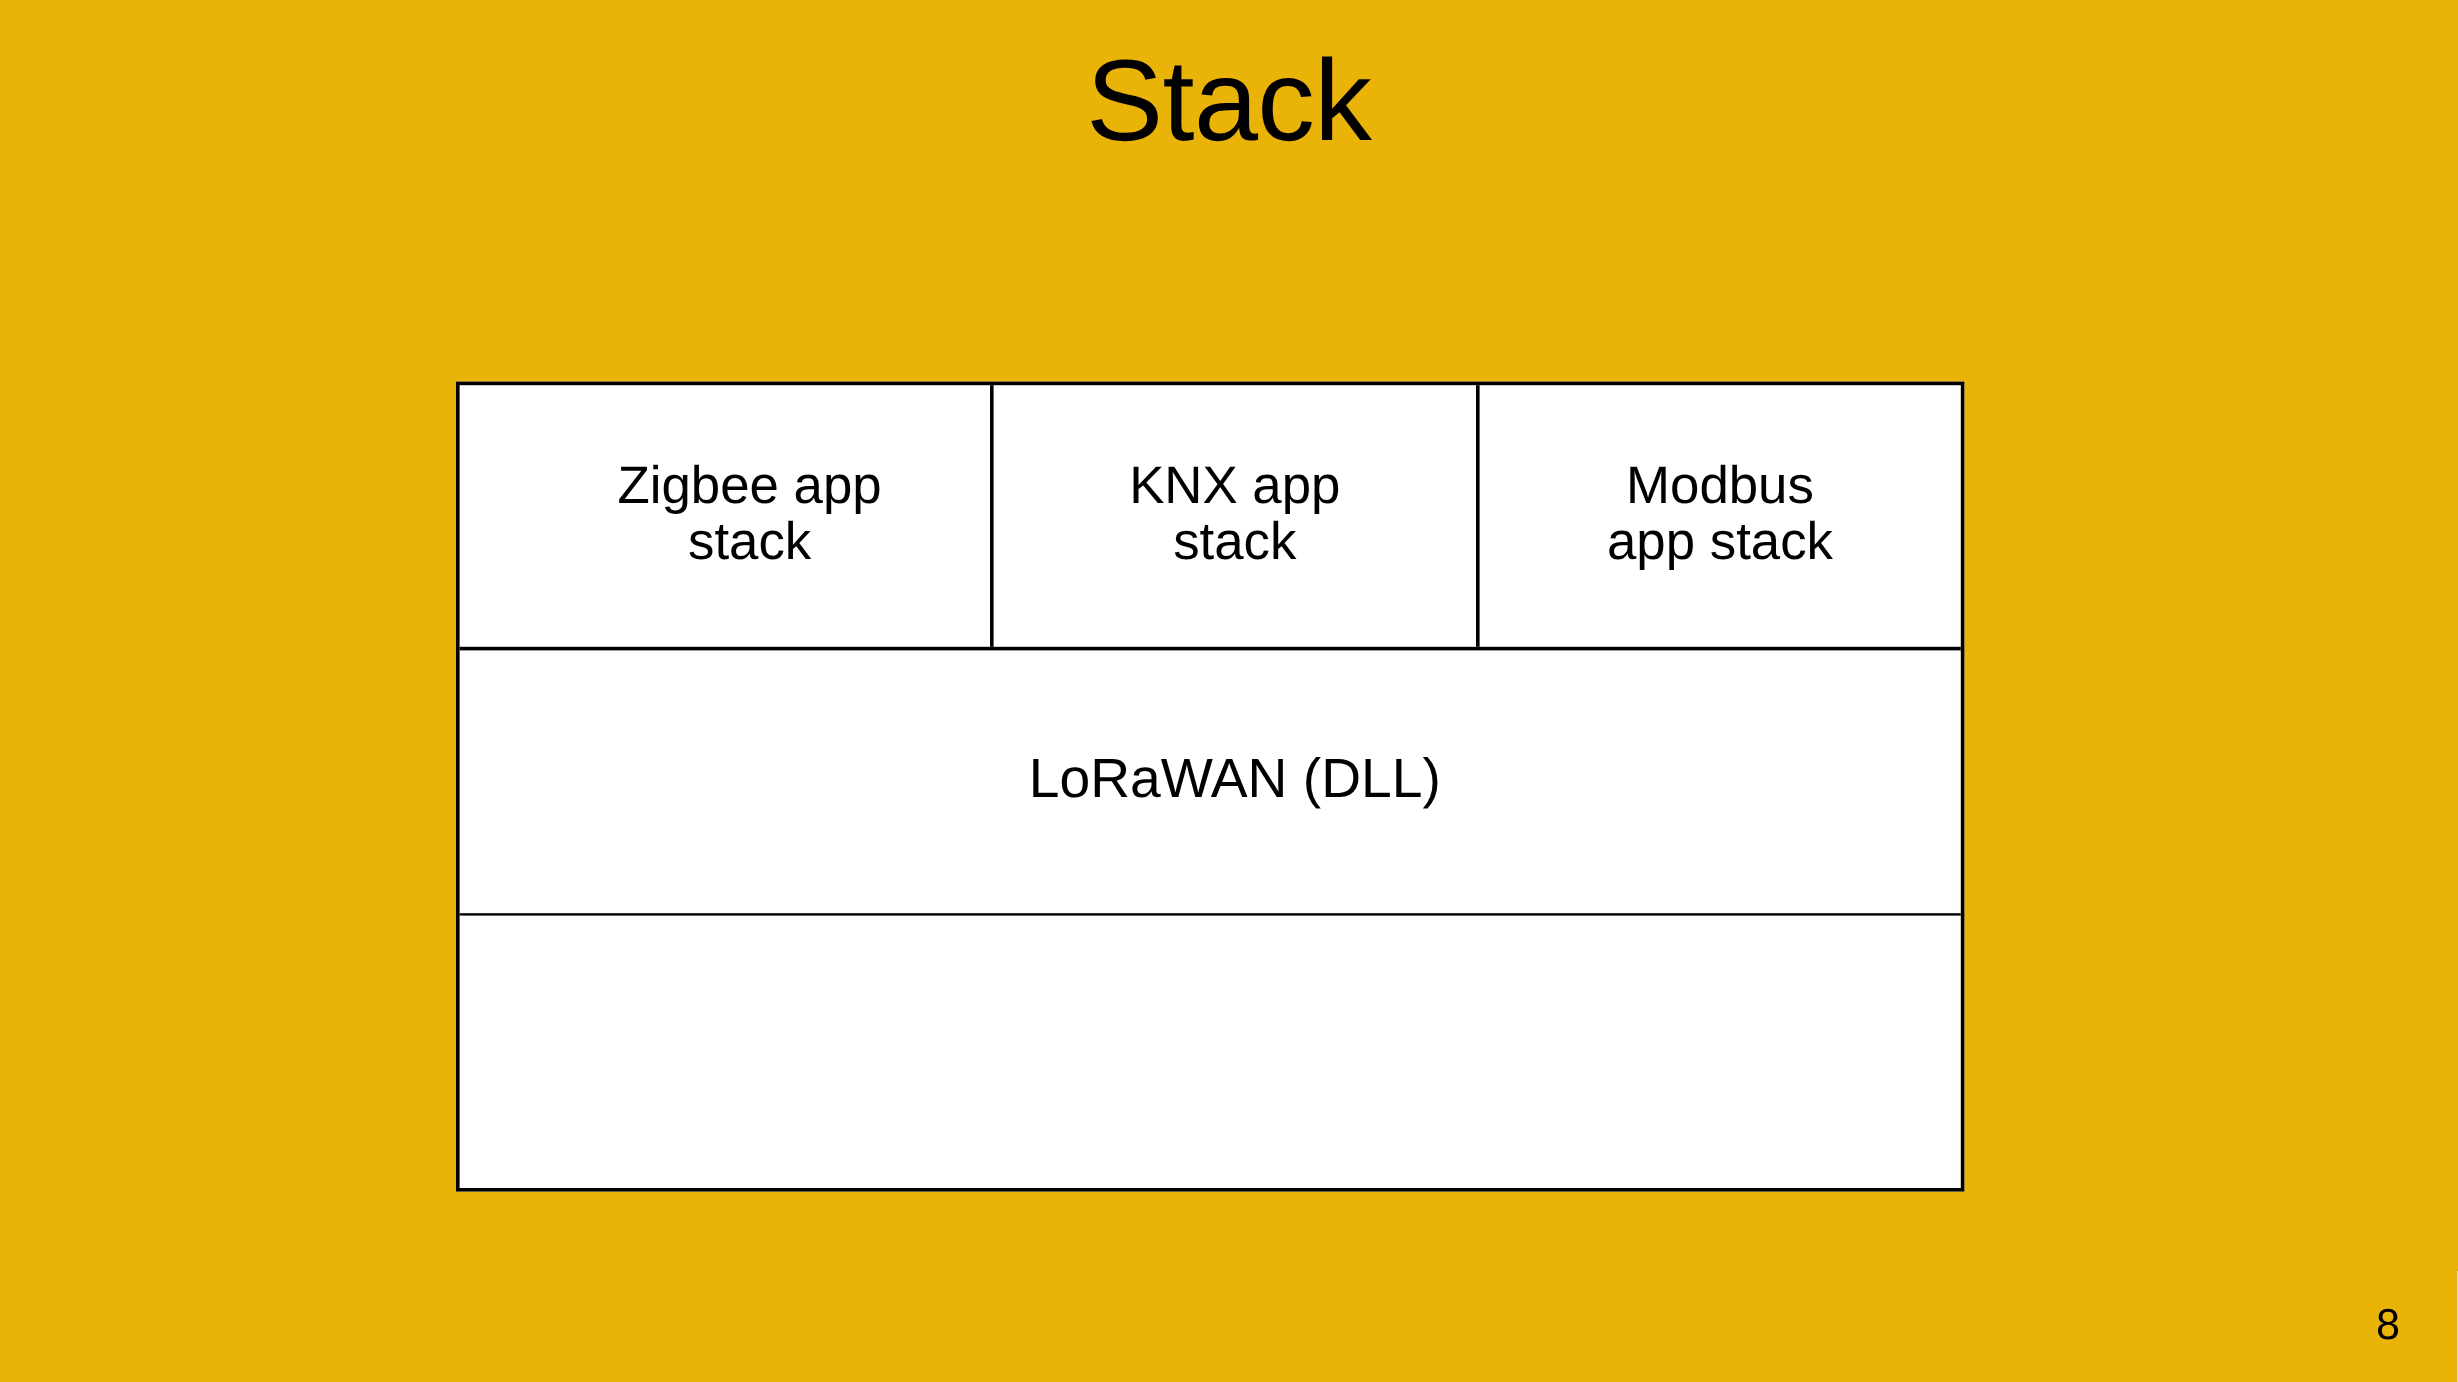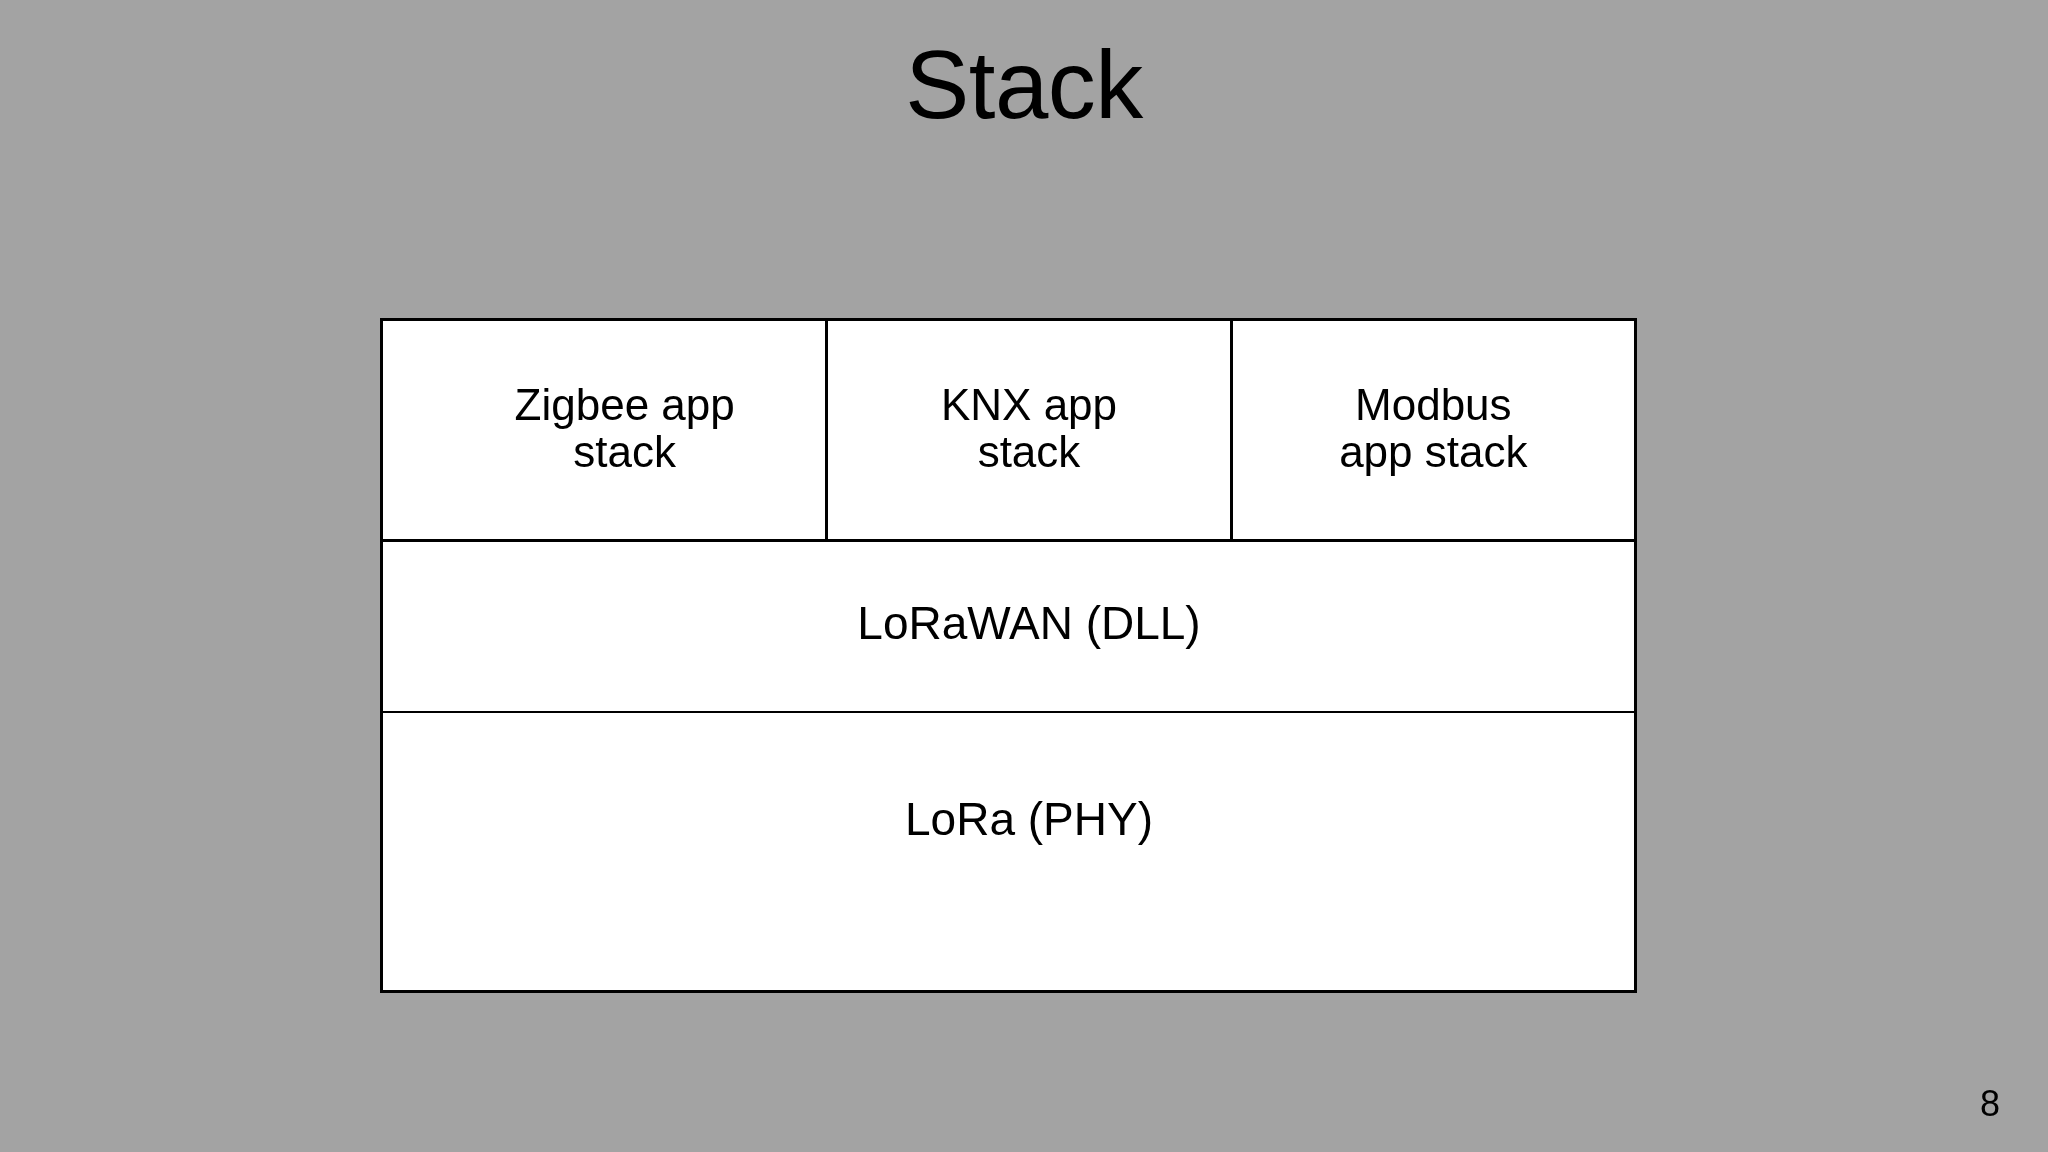--- a/index.html
+++ b/index.html
@@ -9,21 +9,21 @@
     background: #ffffff;
   }
   body {
     font-family: "Liberation Sans", sans-serif;
     color: #000000;
   }
   #slide {
     position: relative;
     width: 2048px;
     height: 1152px;
-    background: #a3a3a3;
+    background: #eab308;
     overflow: hidden;
   }
 
   
   #slide-title {
     position: absolute;
     left: 0;
     top: 32px;
     width: 2048px;
     text-align: center;
@@ -84,21 +84,21 @@
     display: flex;
     box-sizing: border-box;
     width: 100%;
     padding-left: 41px;
   }
   #row-app {
     height: 221px;
     border-bottom: 3px solid #000000;
   }
   #row-dll {
-    height: 171px;
+    height: 221px;
     border-bottom: 2px solid #000000;
   }
   #row-phy {
     height: 227px;
   }
   .app-cell {
     flex: 1 1 0;
     display: flex;
     align-items: center;
     justify-content: center;
@@ -172,24 +172,19 @@
 app stack</span>
       </div>
     </div>
 
     <div class="stack-row" id="row-dll">
       <div class="wide-cell">
         <span class="cell-text">LoRaWAN (DLL)</span>
       </div>
     </div>
 
-    <div class="stack-row" id="row-phy">
-      <div class="wide-cell">
-        <span class="cell-text">LoRa (PHY)</span>
-      </div>
-    </div>
 
   </div>
 
 
   <div id="footer-page">8</div>
 
 </div>
 
 </body></html>

